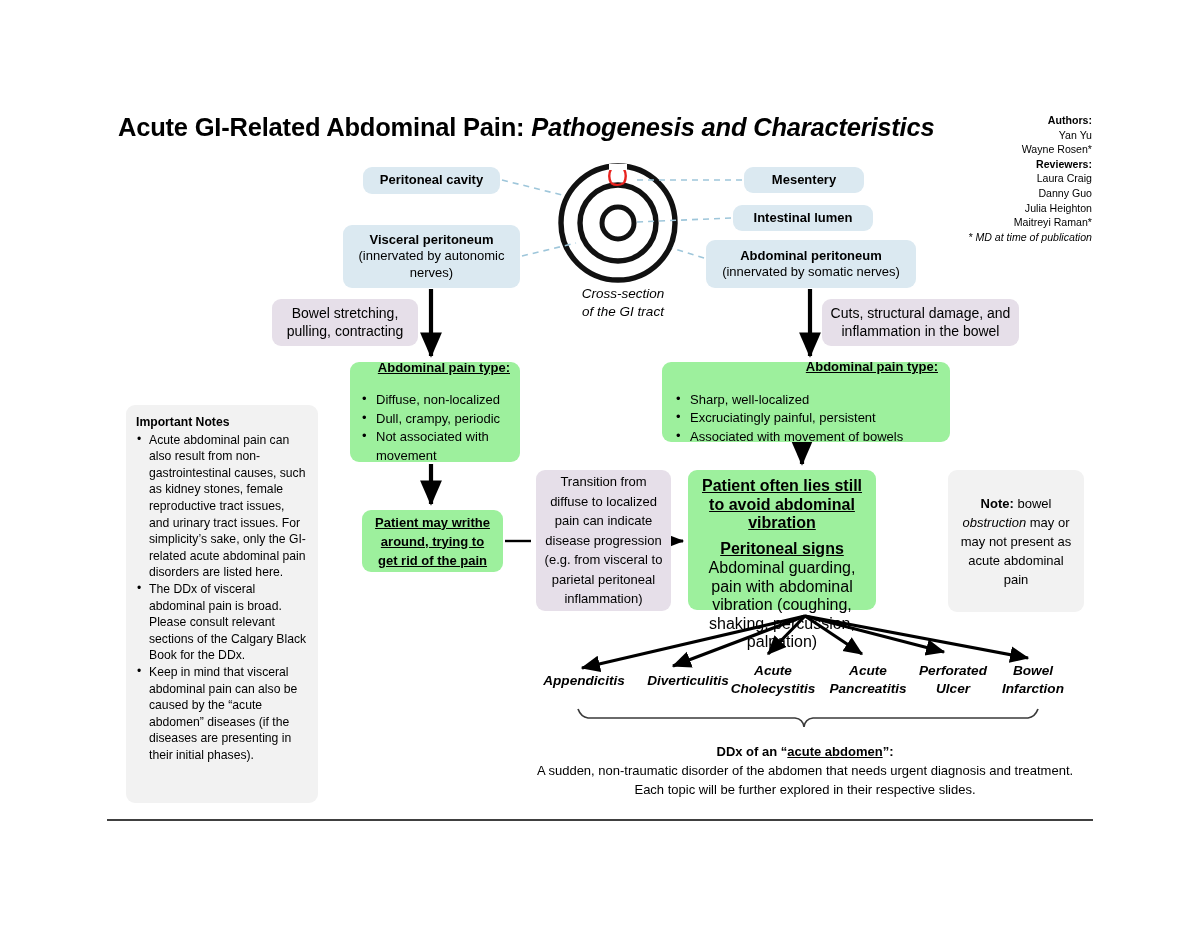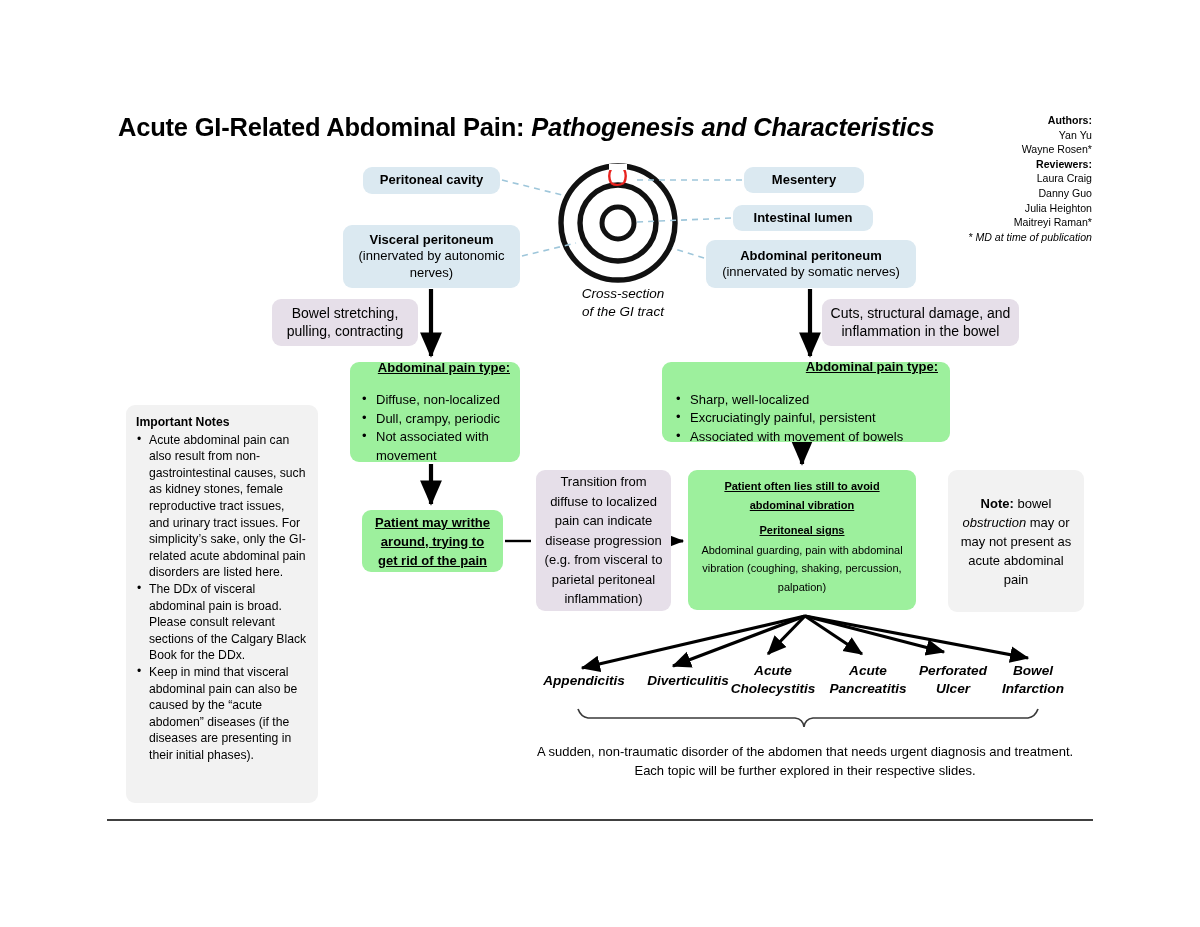--- a/index.html
+++ b/index.html
@@ -127,22 +127,22 @@
   
   #box-transition {
     left: 536px; top: 470px; width: 135px; height: 141px;
     font-size: 13px;
     line-height: 19.5px;
     text-align: center;
   }
 
   
   #box-peritoneal-signs {
-    left: 688px; top: 470px; width: 228px; height: 140px;
-    font-size: 11px;
+    left: 688px; top: 470px; width: 188px; height: 140px;
+    font-size: 16px;
     line-height: 18.5px;
     text-align: center;
     padding: 7px 8px;
     justify-content: flex-start;
   }
   #box-peritoneal-signs .lead {
     font-weight: bold;
     text-decoration: underline;
   }
   #box-peritoneal-signs .sig-hdr {
@@ -373,14 +373,17 @@
 <div id="dx-layer">
     <div class="dx" style="left: 534px; top: 672px; width: 100px;">Appendicitis</div>
     <div class="dx" style="left: 634px; top: 672px; width: 108px;">Diverticulitis</div>
     <div class="dx" style="left: 718px; top: 662px; width: 110px;">Acute Cholecystitis</div>
     <div class="dx" style="left: 818px; top: 662px; width: 100px;">Acute Pancreatitis</div>
     <div class="dx" style="left: 908px; top: 662px; width: 90px;">Perforated Ulcer</div>
     <div class="dx" style="left: 988px; top: 662px; width: 90px;">Bowel Infarction</div>
   </div>
 
 <div class="abs" id="ddx-caption">
+  <div class="hd">
+    <span>DDx of an “</span><span class="u">acute abdomen</span><span>”:</span>
+  </div>
   <div>A sudden, non-traumatic disorder of the abdomen that needs urgent diagnosis and treatment. Each topic will be further explored in their respective slides.</div>
 </div>
 
 </body></html>

